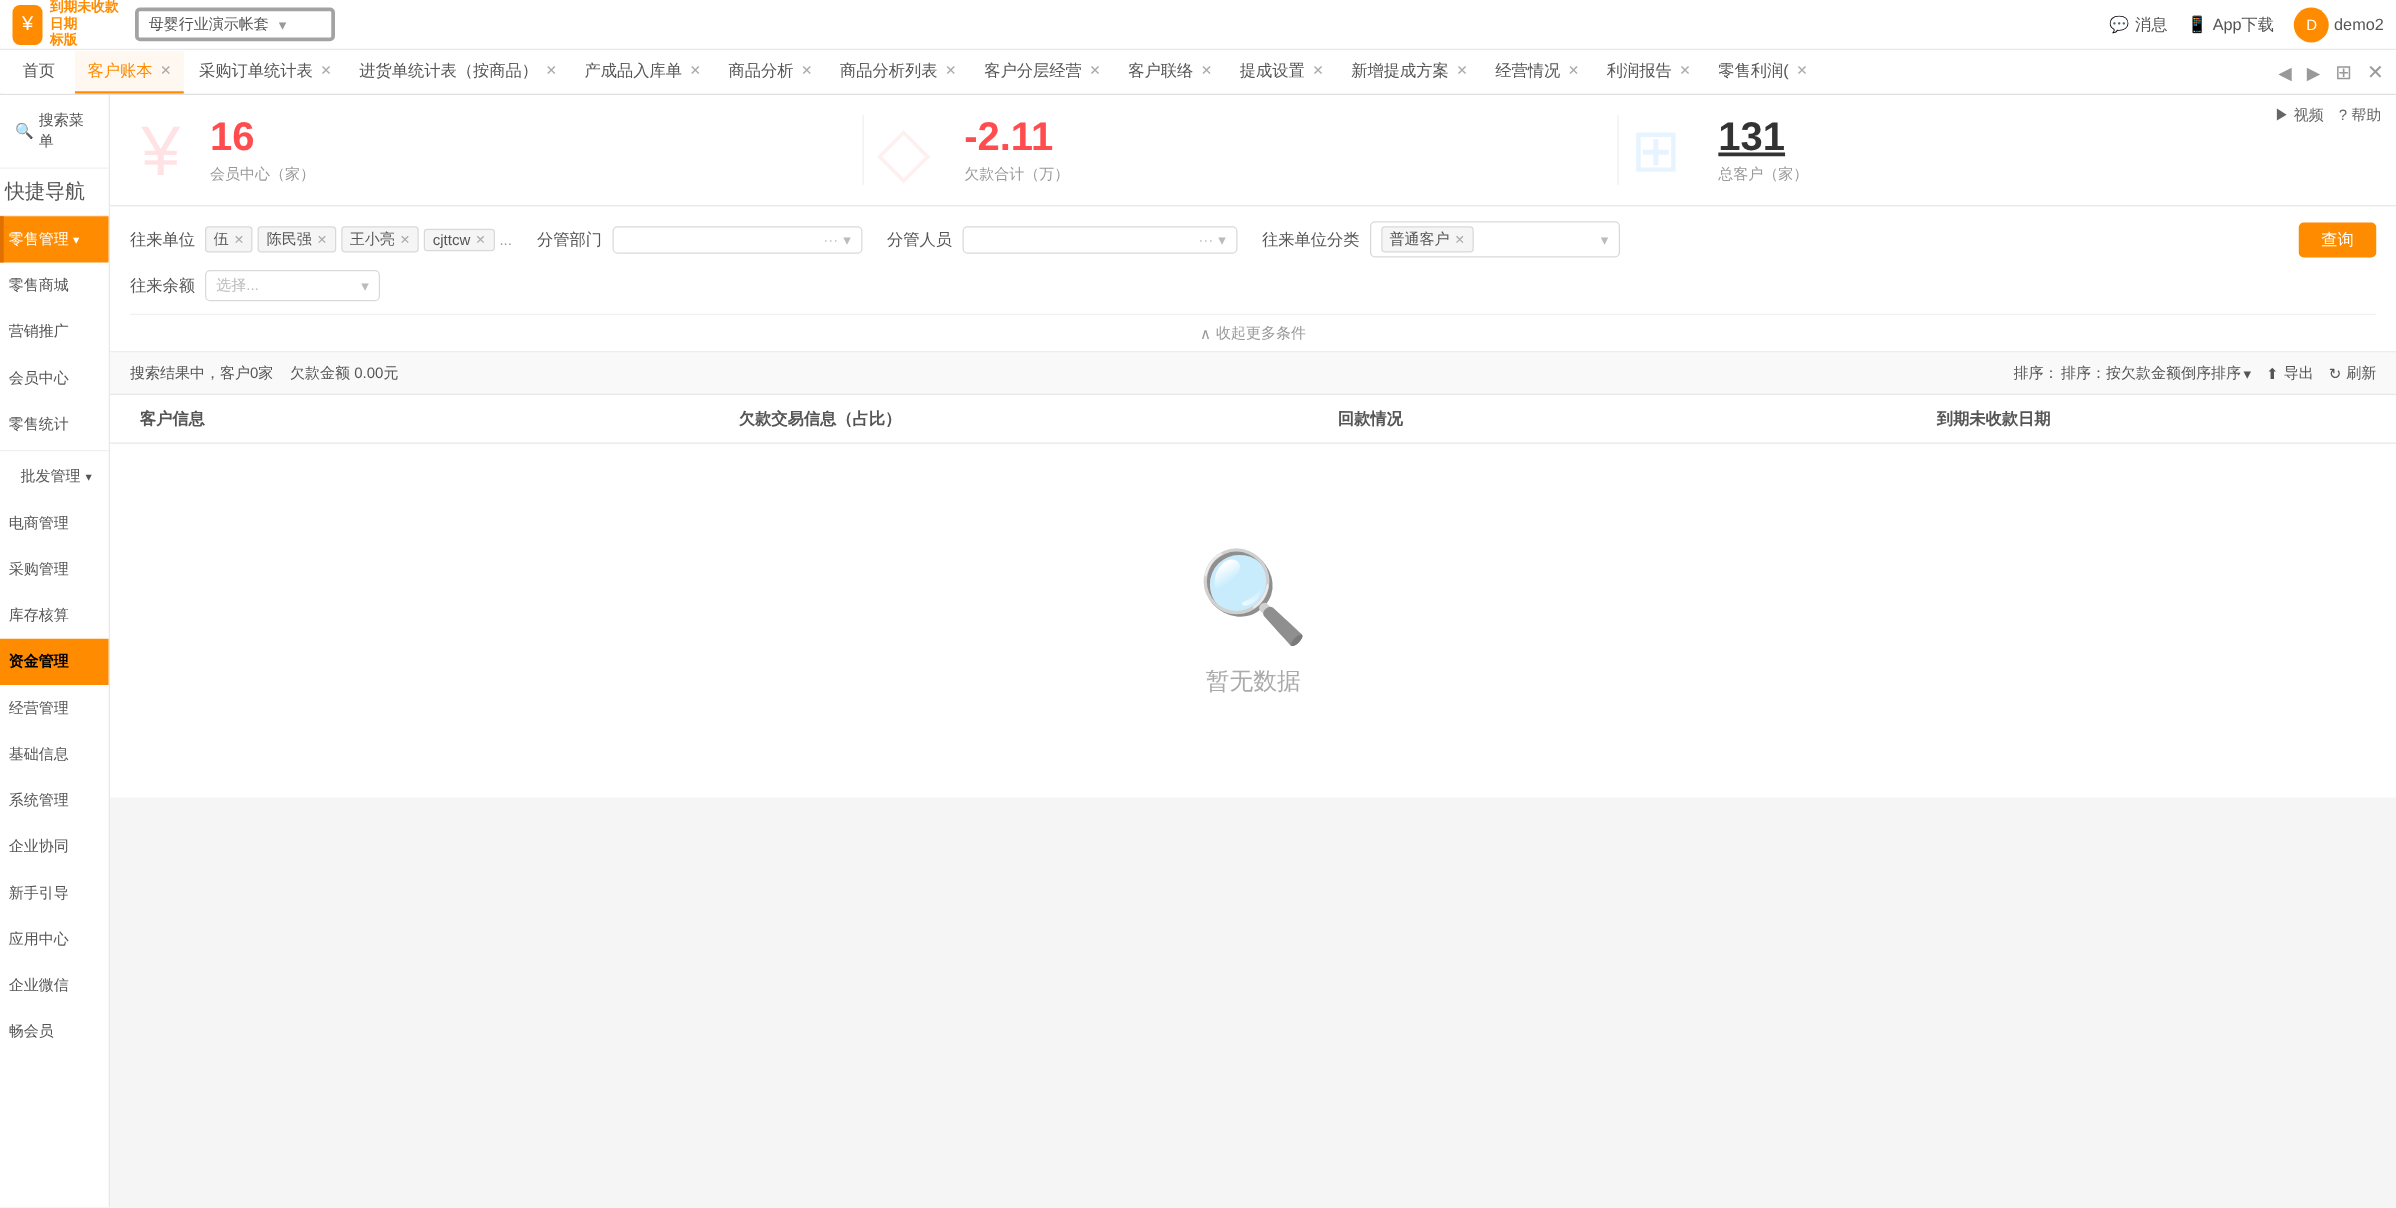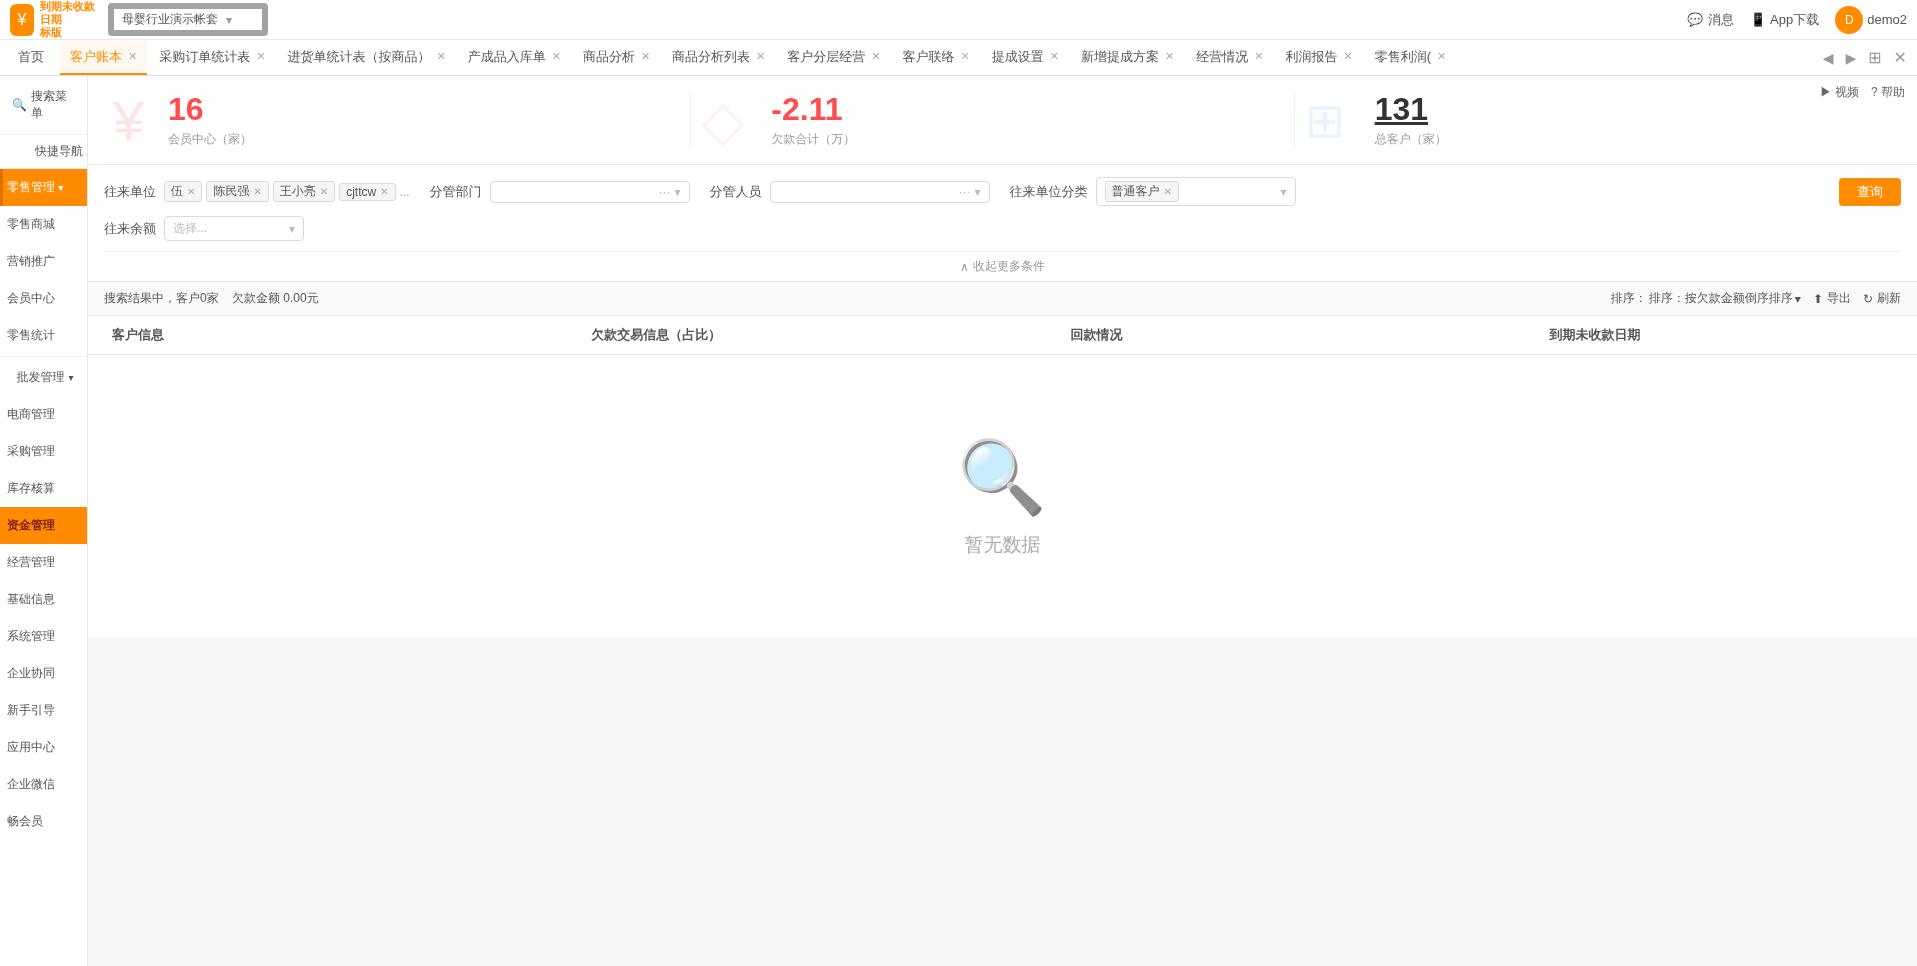--- a/index.html
+++ b/index.html
@@ -3,21 +3,21 @@
   <meta charset="utf-8">
   <style>
     * { box-sizing: border-box; margin: 0; padding: 0; }
     body { font-family: "Microsoft YaHei", Arial, sans-serif; font-size: 13px; background: #f5f5f5; display: flex; flex-direction: column; height: 100vh; overflow: hidden; }
 
     
     .top-bar { display: flex; align-items: center; background: #fff; border-bottom: 1px solid #e8e8e8; height: 40px; padding: 0 10px; gap: 10px; flex-shrink: 0; }
     .logo { display: flex; align-items: center; gap: 6px; width: 88px; flex-shrink: 0; }
     .logo-icon { width: 32px; height: 32px; background: #ff8c00; border-radius: 6px; display: flex; align-items: center; justify-content: center; color: #fff; font-size: 16px; }
     .logo-text { font-size: 11px; color: #ff8c00; line-height: 1.2; font-weight: bold; }
-    .demo-selector { display: flex; align-items: center; gap: 4px; border: 6px solid #a3a3a3; border-radius: 4px; padding: 2px 8px; font-size: 12px; color: #555; cursor: pointer; min-width: 160px; }
+    .demo-selector { display: flex; align-items: center; gap: 4px; border: 3px solid #a3a3a3; border-radius: 4px; padding: 2px 8px; font-size: 12px; color: #555; cursor: pointer; min-width: 160px; }
     .demo-selector .chevron { color: #999; margin-left: 4px; }
     .top-right { margin-left: auto; display: flex; align-items: center; gap: 16px; }
     .top-right-item { display: flex; align-items: center; gap: 4px; font-size: 13px; color: #555; cursor: pointer; }
     .avatar { width: 28px; height: 28px; border-radius: 50%; background: #ff8c00; display: flex; align-items: center; justify-content: center; color: #fff; font-size: 12px; overflow: hidden; }
 
     
     .nav-tabs { display: flex; align-items: center; background: #fff; border-bottom: 1px solid #e0e0e0; height: 36px; overflow: hidden; flex-shrink: 0; padding: 0 4px; gap: 2px; }
     .nav-tab { display: flex; align-items: center; padding: 0 10px; height: 34px; font-size: 13px; color: #555; cursor: pointer; border-bottom: 2px solid transparent; white-space: nowrap; position: relative; }
     .nav-tab.active { color: #ff8c00; border-bottom: 2px solid #ff8c00; font-weight: 500; background: #fff8f0; }
     .nav-tab .close-btn { margin-left: 6px; color: #aaa; font-size: 11px; cursor: pointer; }
@@ -25,21 +25,21 @@
     .nav-arrows { display: flex; align-items: center; margin-left: auto; }
     .nav-arrow { padding: 4px 6px; cursor: pointer; color: #999; font-size: 14px; }
 
     
     .main-layout { display: flex; flex: 1; overflow: hidden; }
 
     
     .sidebar { width: 88px; background: #fff; border-right: 1px solid #e8e8e8; display: flex; flex-direction: column; overflow-y: auto; flex-shrink: 0; }
     .sidebar-search { padding: 8px; border-bottom: 1px solid #f0f0f0; }
     .sidebar-search-btn { display: flex; align-items: center; justify-content: center; gap: 4px; font-size: 12px; color: #555; cursor: pointer; padding: 4px; }
-    .sidebar-quick-nav { padding: 6px 0; border-bottom: 1px solid #f0f0f0; text-align: right; font-size: 12px; color: #555; cursor: pointer; padding: 8px 4px; }
+    .sidebar-quick-nav { padding: 6px 0; border-bottom: 1px solid #f0f0f0; text-align: left; font-size: 16px; color: #555; cursor: pointer; padding: 8px 4px; }
     .sidebar-item { padding: 10px 4px; text-align: left; font-size: 12px; color: #555; cursor: pointer; border-left: 3px solid transparent; }
     .sidebar-item.active { color: #fff; background: #ff8c00; border-left: 3px solid #e07000; }
     .sidebar-item.has-sub { display: flex; align-items: center; justify-content: center; gap: 4px; }
     .sidebar-divider { height: 1px; background: #f0f0f0; margin: 2px 0; }
 
     
     .content { flex: 1; overflow-y: auto; background: #f5f5f5; }
 
     
     .stats-bar { display: flex; background: #fff; border-bottom: 1px solid #e8e8e8; padding: 16px 20px; align-items: center; gap: 0; position: relative; }
@@ -214,21 +214,21 @@
     </div>
     <div class="sidebar-item">
       <span>电商管理</span>
     </div>
     <div class="sidebar-item">
       <span>采购管理</span>
     </div>
     <div class="sidebar-item">
       <span>库存核算</span>
     </div>
-    <div class="sidebar-item" style="background:#ff8c00;color:#7f1d1d;font-weight:bold;">
+    <div class="sidebar-item" style="background:#ff8c00;color:#000000;font-weight:bold;">
       <span>资金管理</span>
     </div>
     <div class="sidebar-item">
       <span>经营管理</span>
     </div>
     <div class="sidebar-item">
       <span>基础信息</span>
     </div>
     <div class="sidebar-item">
       <span>系统管理</span>

